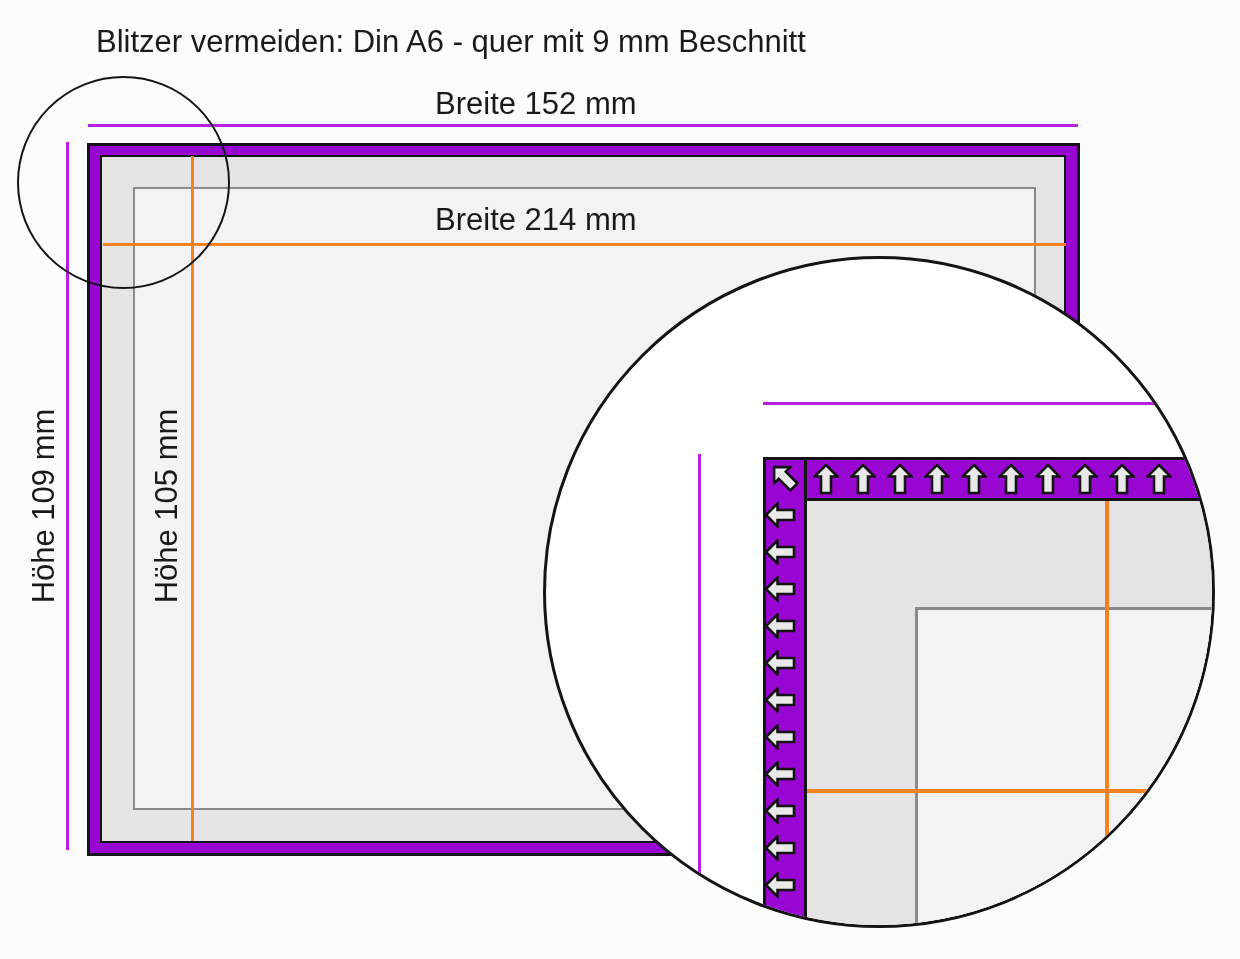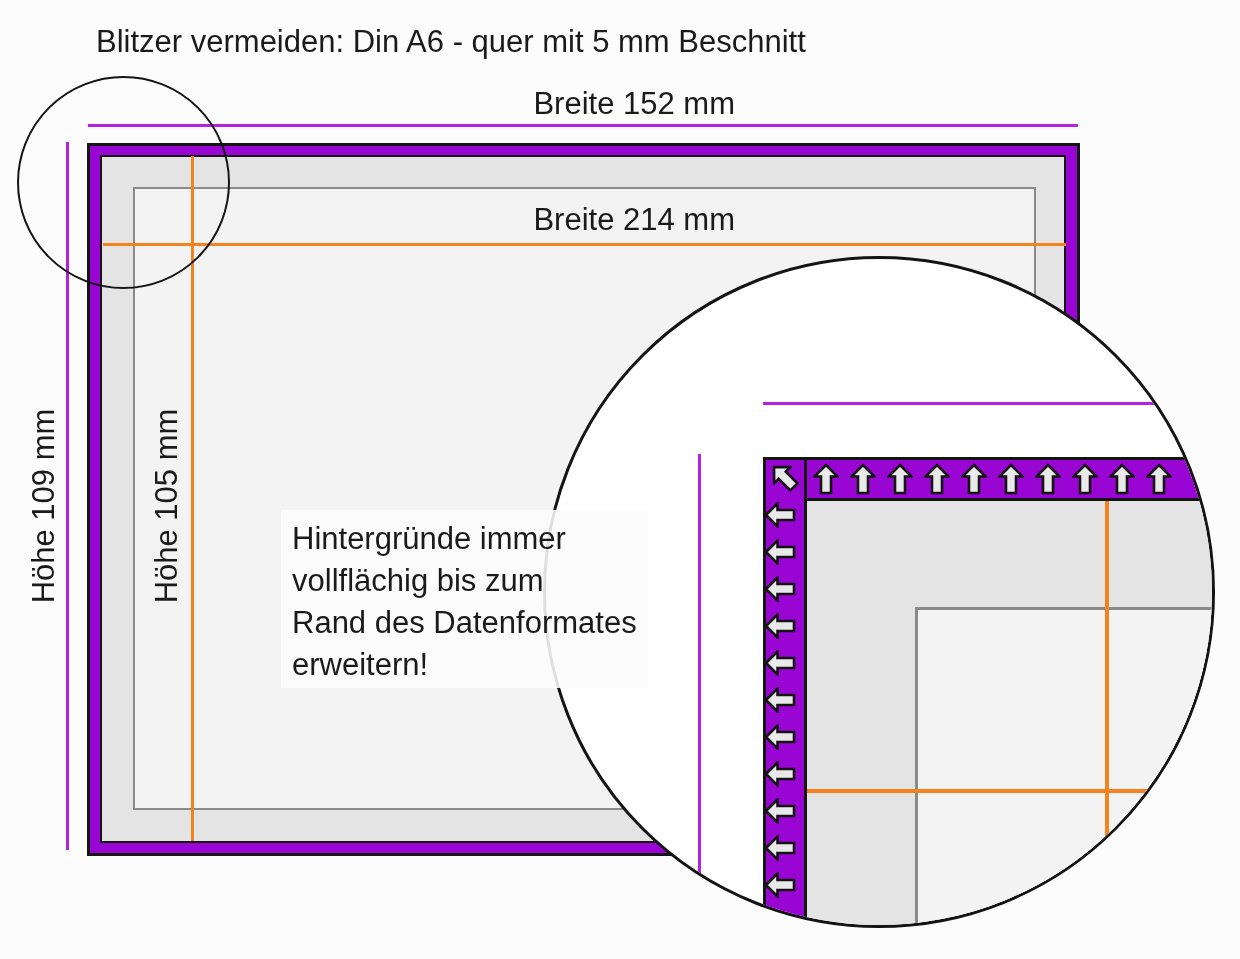--- a/index.html
+++ b/index.html
@@ -5,21 +5,21 @@
   html,body{margin:0;padding:0;background:#fff;}
   #stage{
     position:relative;width:1240px;height:959px;overflow:hidden;
     background:#FCFCFC;
     font-family:"Liberation Sans", sans-serif;
     color:#1a1a1a;
   }
   .abs{position:absolute;}
   
   .title{left:96px;top:24px;font-size:31px;white-space:nowrap;}
-  .dim-label{font-size:31px;width:300px;text-align:right;white-space:nowrap;}
+  .dim-label{font-size:31px;width:300px;text-align:left;white-space:nowrap;}
   .lbl-b152{left:435px;top:86px;}
   .lbl-b148{left:435px;top:202px;}
   .vlabel{font-size:31px;width:300px;height:38px;text-align:center;white-space:nowrap;
           transform:rotate(-90deg);}
   .lbl-h109{left:-105px;top:487px;}
   .lbl-h105{left:18px;top:487px;}
   
   .magenta{background:var(--magenta-dim);}
   .orange{background:var(--orange-dim);}
   .m-h{left:88px;top:124px;width:990px;height:3px;}
@@ -61,21 +61,21 @@
   .note-box{left:281px;top:510px;width:368px;height:178px;
             background:rgba(252,252,252,0.88);}
   .note-line{font-size:31px;line-height:42px;padding-left:11px;white-space:nowrap;}
   .note-box{padding-top:8px;box-sizing:border-box;}
 </style>
 </head>
 <body>
 
 <div id="stage">
 
-  <div class="abs title">Blitzer vermeiden: Din A6 - quer mit 5 mm Beschnitt</div>
+  <div class="abs title">Blitzer vermeiden: Din A6 - quer mit 9 mm Beschnitt</div>
 
   <div class="abs dim-label lbl-b152">Breite 152 mm</div>
   <div class="abs magenta m-h"></div>
   <div class="abs magenta m-v"></div>
 
   <div class="abs main-rect"></div>
   <div class="abs trim-area"></div>
   <div class="abs safe-area"></div>
 
   <div class="abs orange o-h"></div>
@@ -204,20 +204,14 @@
         <div class="arrow corner" style="left: 225px; top: 202px;">
           <svg width="26" height="32" viewBox="0 0 26 32">
             <polygon points="13,2 24.5,13.5 18,13.5 18,30 8,30 8,13.5 1.5,13.5"></polygon>
           </svg>
         </div>
       </div>
   </div>
 
   <div class="abs small-circle"></div>
 
-  <div class="abs note-box">
-    <div class="note-line">Hintergründe immer</div>
-    <div class="note-line">vollflächig bis zum</div>
-    <div class="note-line">Rand des Datenformates</div>
-    <div class="note-line">erweitern!</div>
-  </div>
 
 </div>
 
 </body></html>

